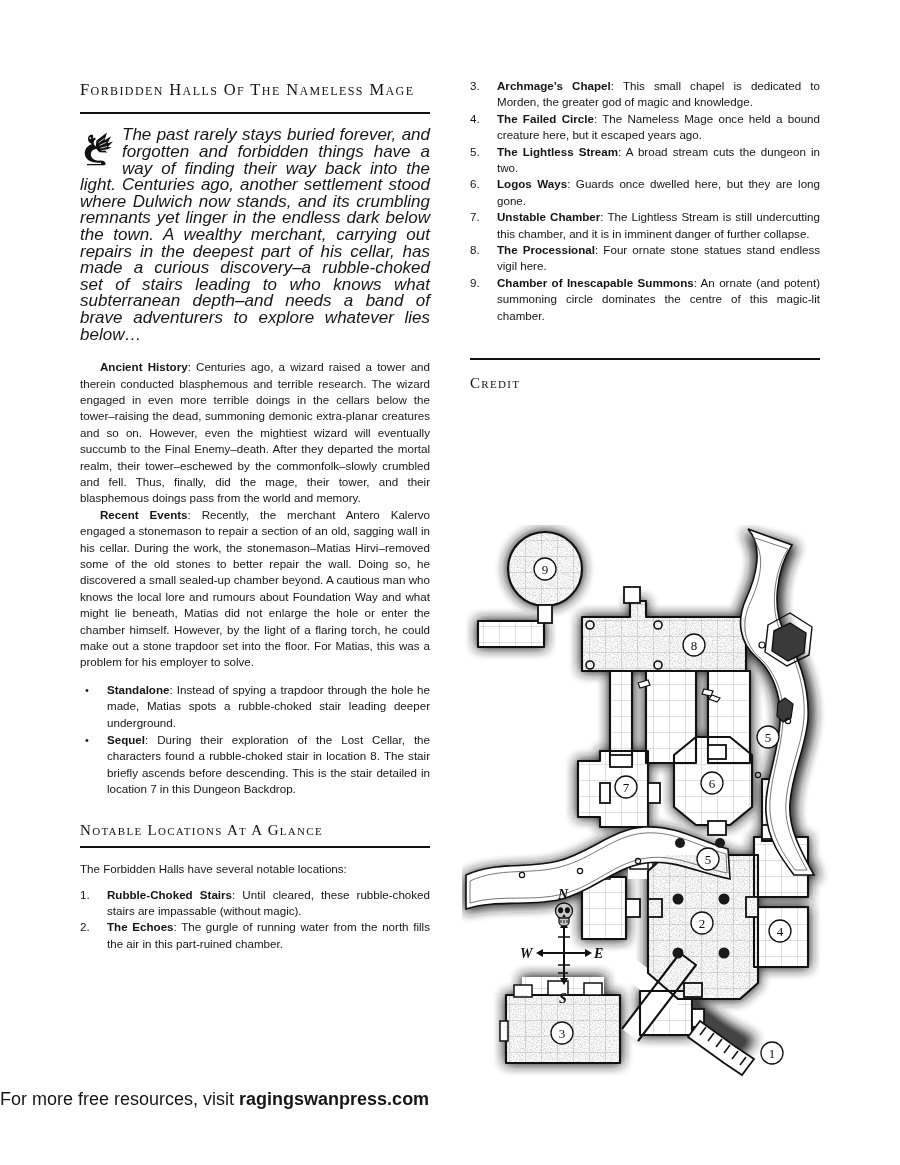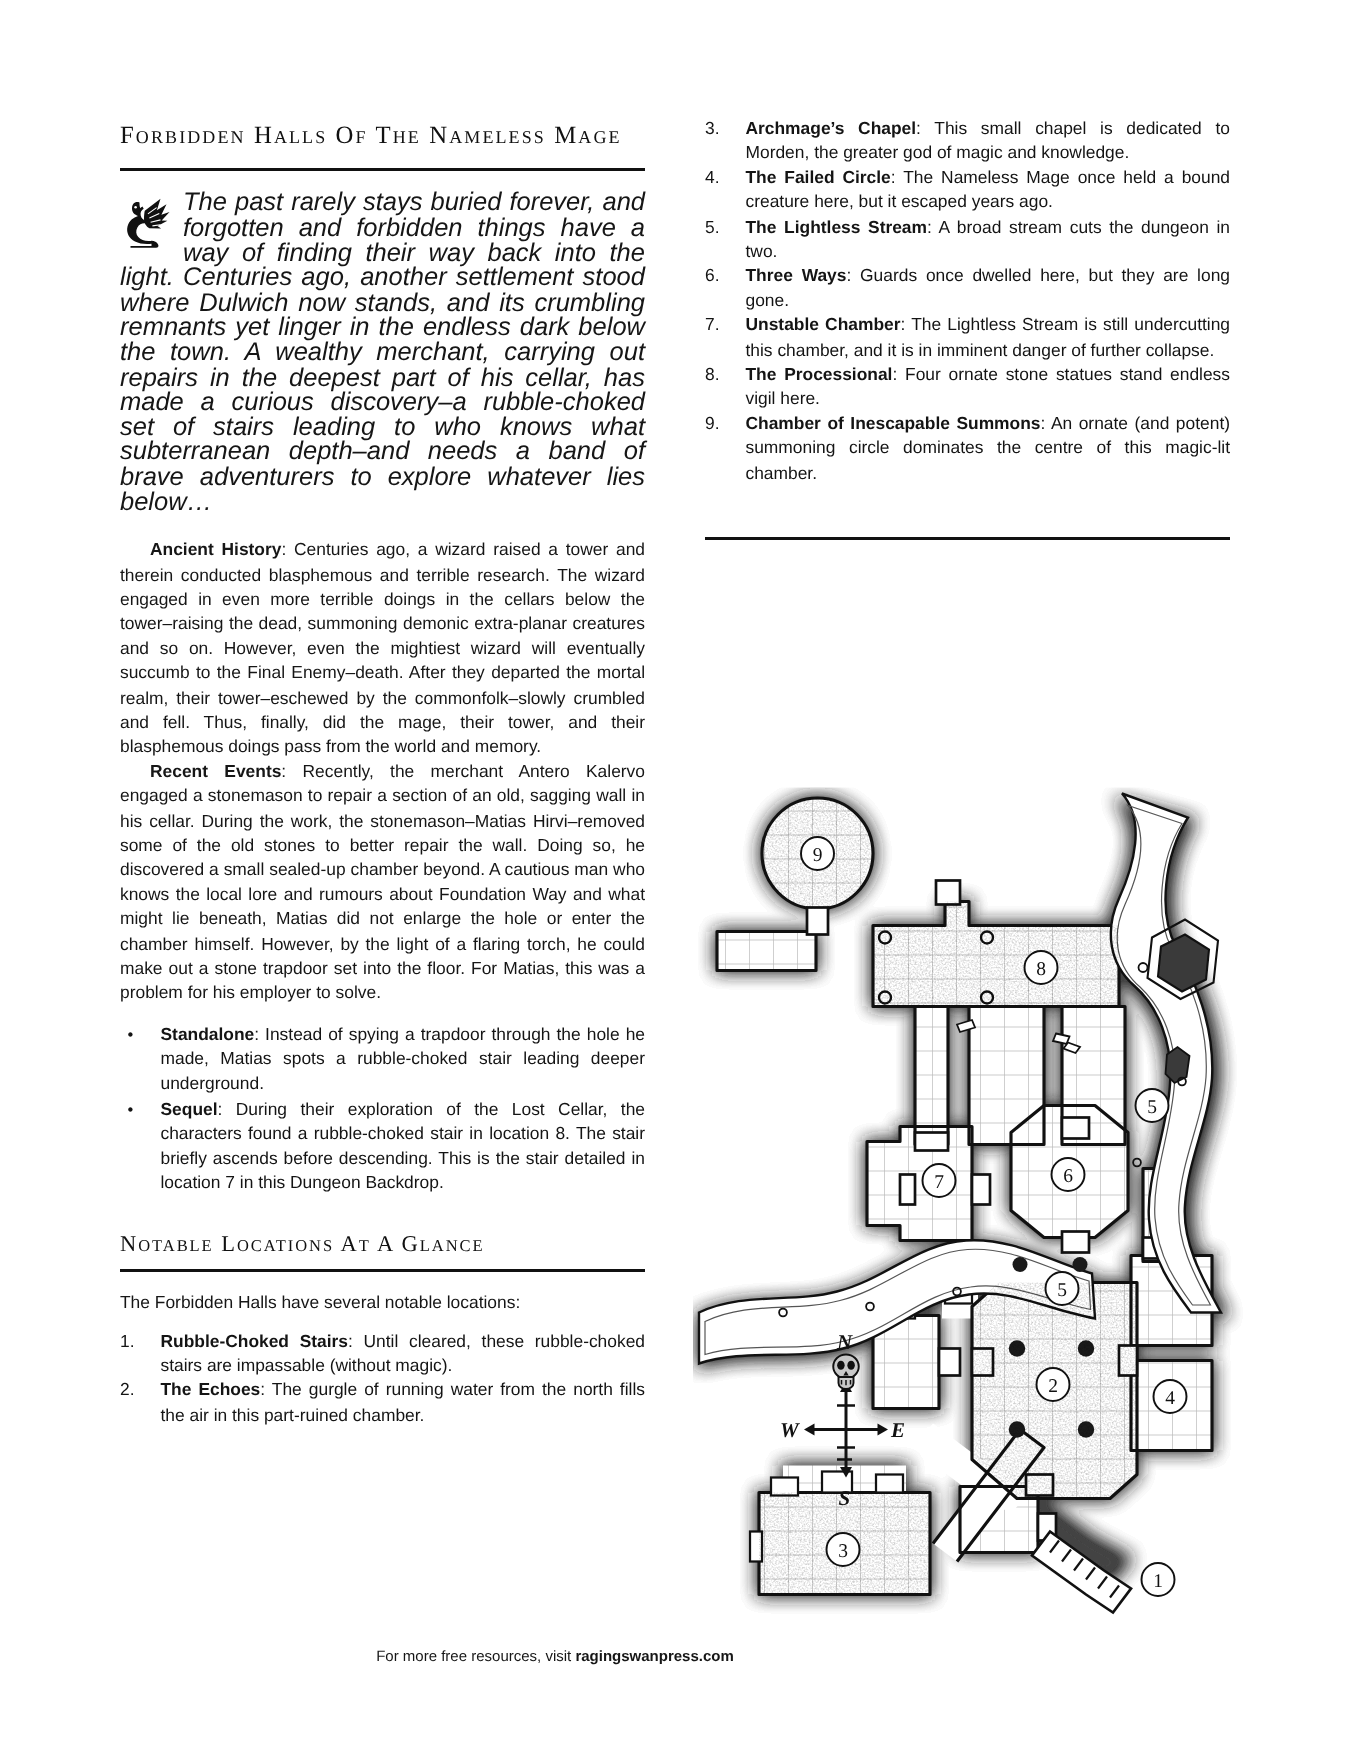--- a/index.html
+++ b/index.html
@@ -124,22 +124,21 @@
     width:19px;text-align:left;
     font-size:11.6px;line-height:16.4px;
   }
   .gap-md{height:16px;}
   .gap-lg{height:22px;}
 
   
   .footer{
     position:absolute;
     left:0;right:0;bottom:55px;
-    text-align:center;
-    font-size:10px;
+    font-size:18px;
     color:#161616;
   }
   .footer .site{font-weight:bold;}
 
   
   .mapwrap{
     position:absolute;
     left:462px;top:525px;
     width:378px;height:555px;
   }
@@ -211,36 +210,37 @@
         <li>
           <span class="num">3.</span><span class="bold">Archmage’s Chapel</span><span>: This small chapel is dedicated to Morden, the greater god of magic and knowledge.</span>
         </li>
         <li>
           <span class="num">4.</span><span class="bold">The Failed Circle</span><span>: The Nameless Mage once held a bound creature here, but it escaped years ago.</span>
         </li>
         <li>
           <span class="num">5.</span><span class="bold">The Lightless Stream</span><span>: A broad stream cuts the dungeon in two.</span>
         </li>
         <li>
-          <span class="num">6.</span><span class="bold">Three Ways</span><span>: Guards once dwelled here, but they are long gone.</span>
+          <span class="num">6.</span><span class="bold">Logos Ways</span><span>: Guards once dwelled here, but they are long gone.</span>
         </li>
         <li>
           <span class="num">7.</span><span class="bold">Unstable Chamber</span><span>: The Lightless Stream is still undercutting this chamber, and it is in imminent danger of further collapse.</span>
         </li>
         <li>
           <span class="num">8.</span><span class="bold">The Processional</span><span>: Four ornate stone statues stand endless vigil here.</span>
         </li>
         <li>
           <span class="num">9.</span><span class="bold">Chamber of Inescapable Summons</span><span>: An ornate (and potent) summoning circle dominates the centre of this magic-lit chamber.</span>
         </li>
       </ol>
 
       <div style="height:34px;"></div>
 
       <div class="rule-top"></div>
+      <h2 class="h2">Credit</h2>
       <div style="height:8px;"></div>
 
     </div>
   </div>
 
   <div class="mapwrap">
     <svg viewBox="0 0 378 555" xmlns="http://www.w3.org/2000/svg">
       <defs>
 
         <filter id="soot" x="-60%" y="-60%" width="220%" height="220%">

